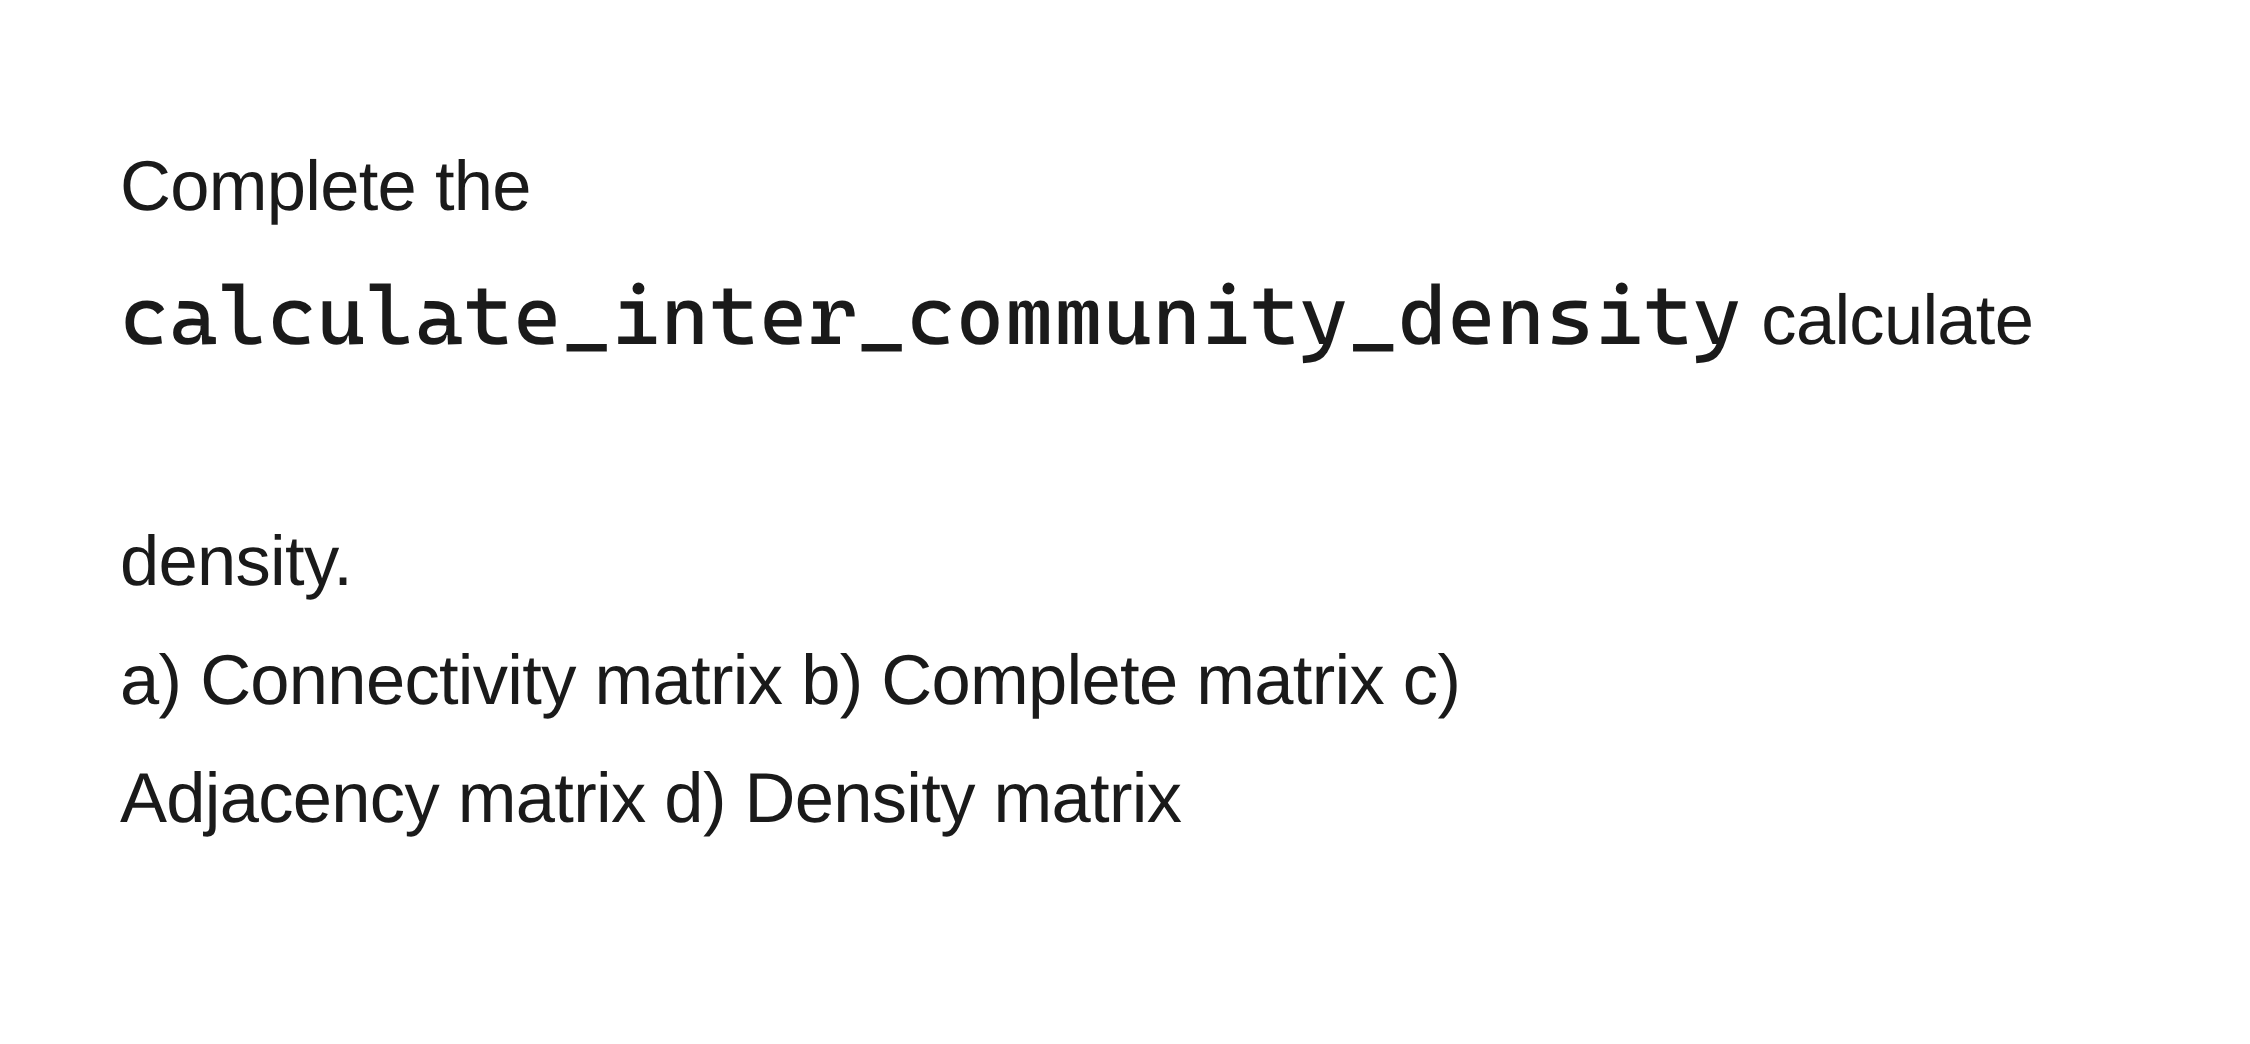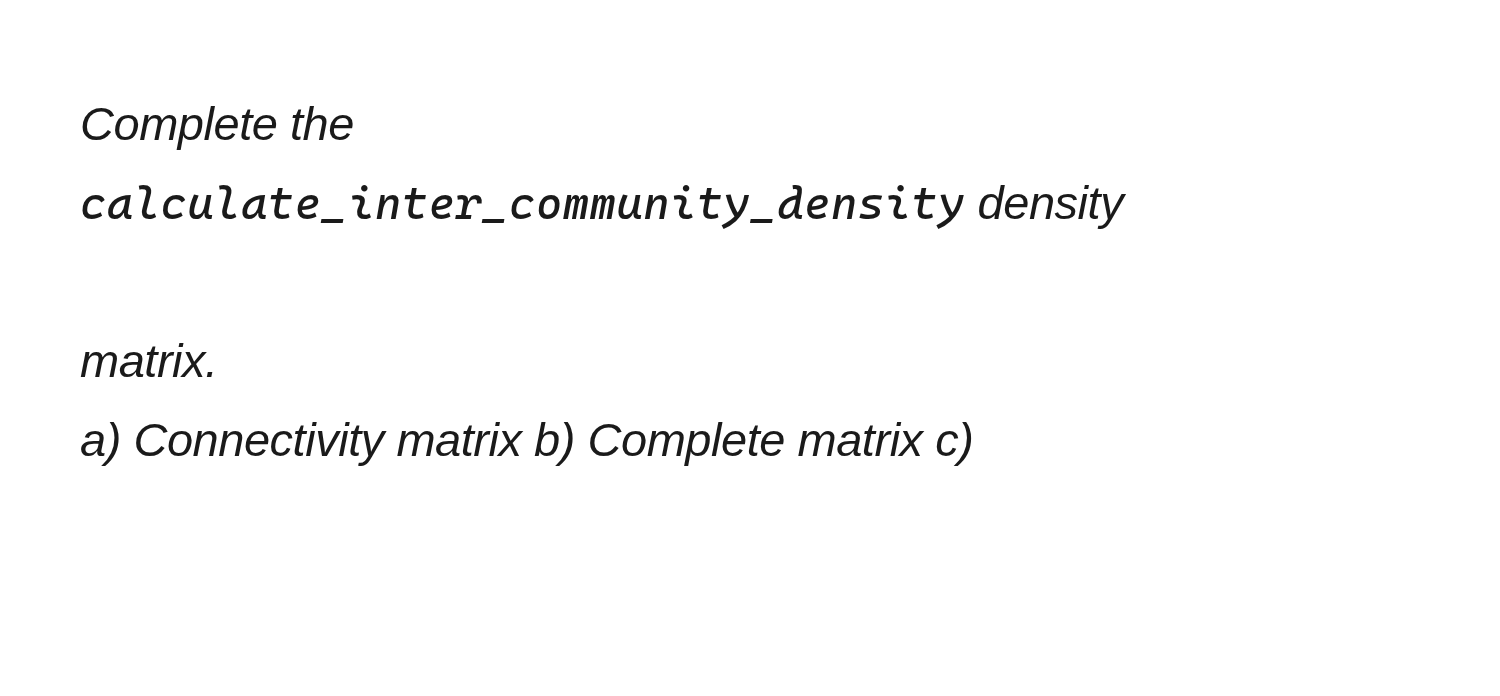--- a/index.html
+++ b/index.html
@@ -12,38 +12,38 @@
       height: 696px;
       background: #ffffff;
       font-family: -apple-system, BlinkMacSystemFont, "Segoe UI", Helvetica, Arial, sans-serif;
       padding: 85px 80px;
       color: #1a1a1a;
     }
     .content {
       font-size: 47px;
       line-height: 1.68;
       letter-spacing: -0.01em;
-      font-style: italic;
     }
     .code-inline {
       font-family: "SF Mono", Monaco, "Cascadia Code", "Roboto Mono", Consolas, "Courier New", monospace;
-      font-size: 45px;
+      font-size: 55px;
       letter-spacing: 0.01em;
       font-weight: 400;
     }
     .para {
       margin-bottom: 0;
     }
   </style>
 </head>
 <body>
 
 <div class="content">
   <div class="para">
     <span>Complete the</span><br>
-    <span class="code-inline">calculate_inter_community_density</span><span> density</span><br>
+    <span class="code-inline">calculate_inter_community_density</span><span> calculate</span><br>
     <br>
-    <span>matrix.</span>
+    <span>density.</span>
   </div>
   <div class="para">
     <span>a) Connectivity matrix b) Complete matrix c)</span><br>
+    <span>Adjacency matrix d) Density matrix</span>
   </div>
 </div>
 
 </body></html>

